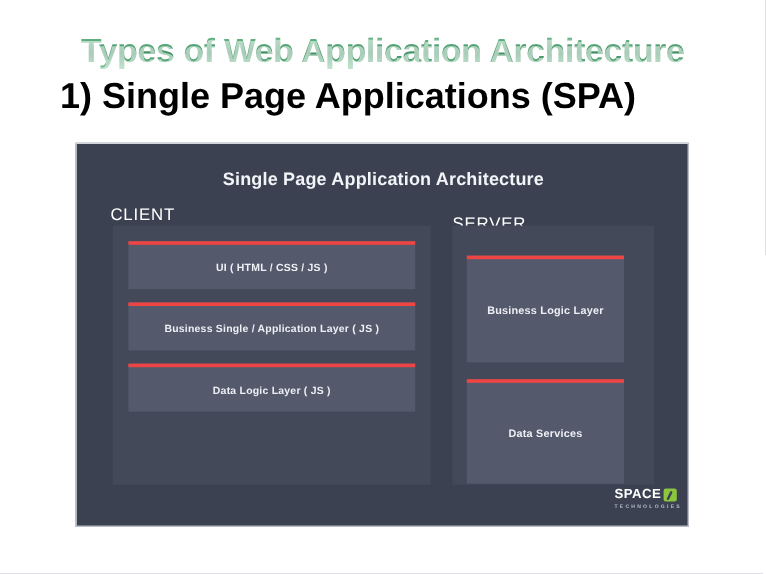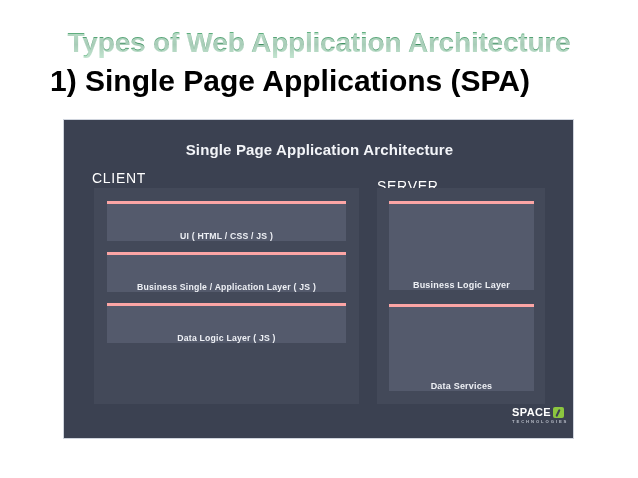--- a/index.html
+++ b/index.html
@@ -104,43 +104,43 @@
     top: 68px;
     width: 168px;
     height: 216px;
   }
 
   
   .layer-block {
     position: absolute;
     background: #545a6c;
     box-sizing: border-box;
-    border-top: 3px solid #fca5a5;
+    border-top: 3px solid #ef4444;
     display: flex;
-    align-items: flex-end;
+    align-items: center;
     justify-content: center;
   }
   .layer-block .layer-text {
     font-size: 8.7px;
     font-weight: bold;
     color: #eef0f5;
     letter-spacing: 0.2px;
     text-align: center;
     white-space: nowrap;
   }
 
   
   #client-panel .layer-block { left: 13px; width: 239px; height: 40px; }
   #block-ui              { top: 13px; }
   #block-business-logic  { top: 64px; }
   #block-data-access     { top: 115px; }
   #block-offline-storage { top: 166px; }
 
   
-  #server-panel .layer-block { left: 12px; width: 145px; }
+  #server-panel .layer-block { left: 12px; width: 131px; margin-top: 12px; }
   #block-server-business { top: 13px; height: 89px; }
   #block-data-services   { top: 116px; height: 87px; }
   #server-panel .layer-block .layer-text { font-size: 9px; }
 
   
   #brand-logo {
     position: absolute;
     left: 448px;
     top: 287px;
     display: flex;

